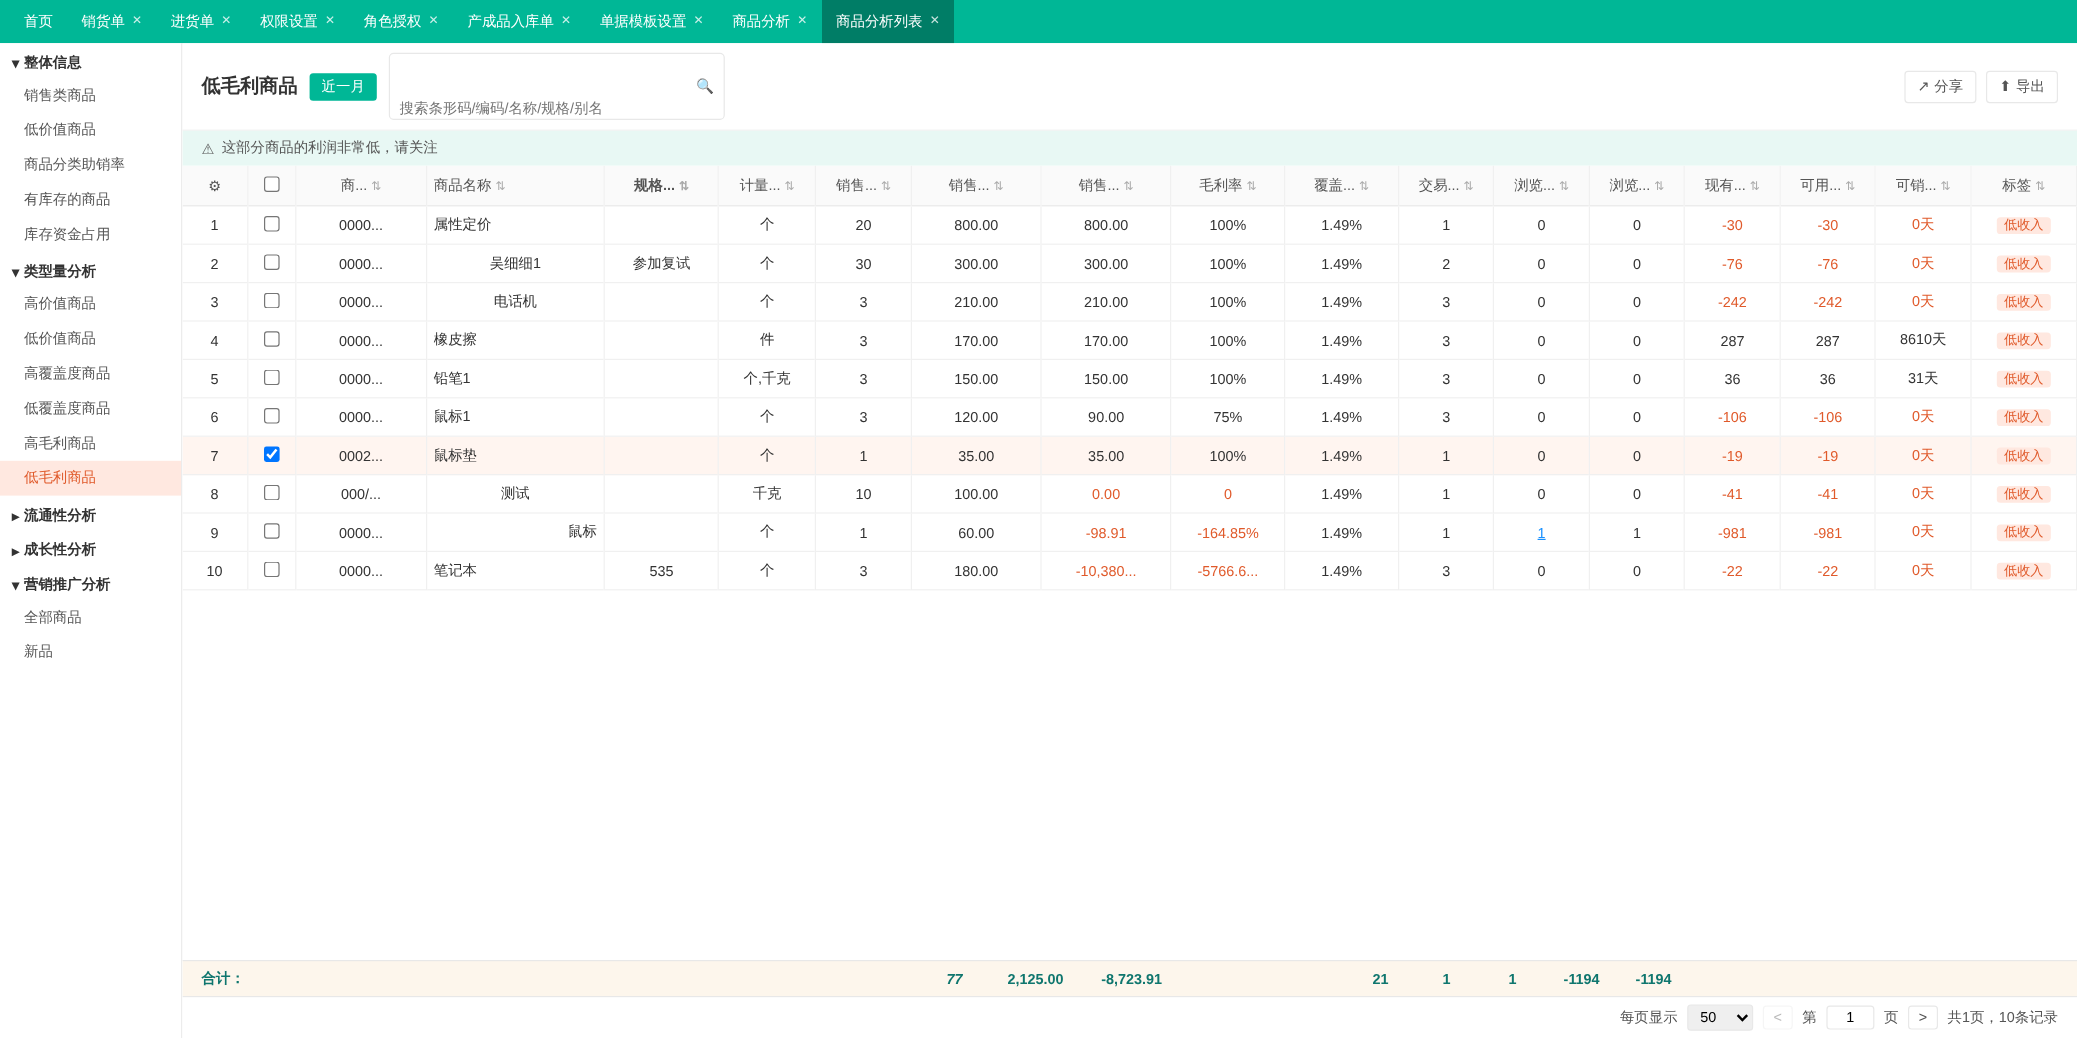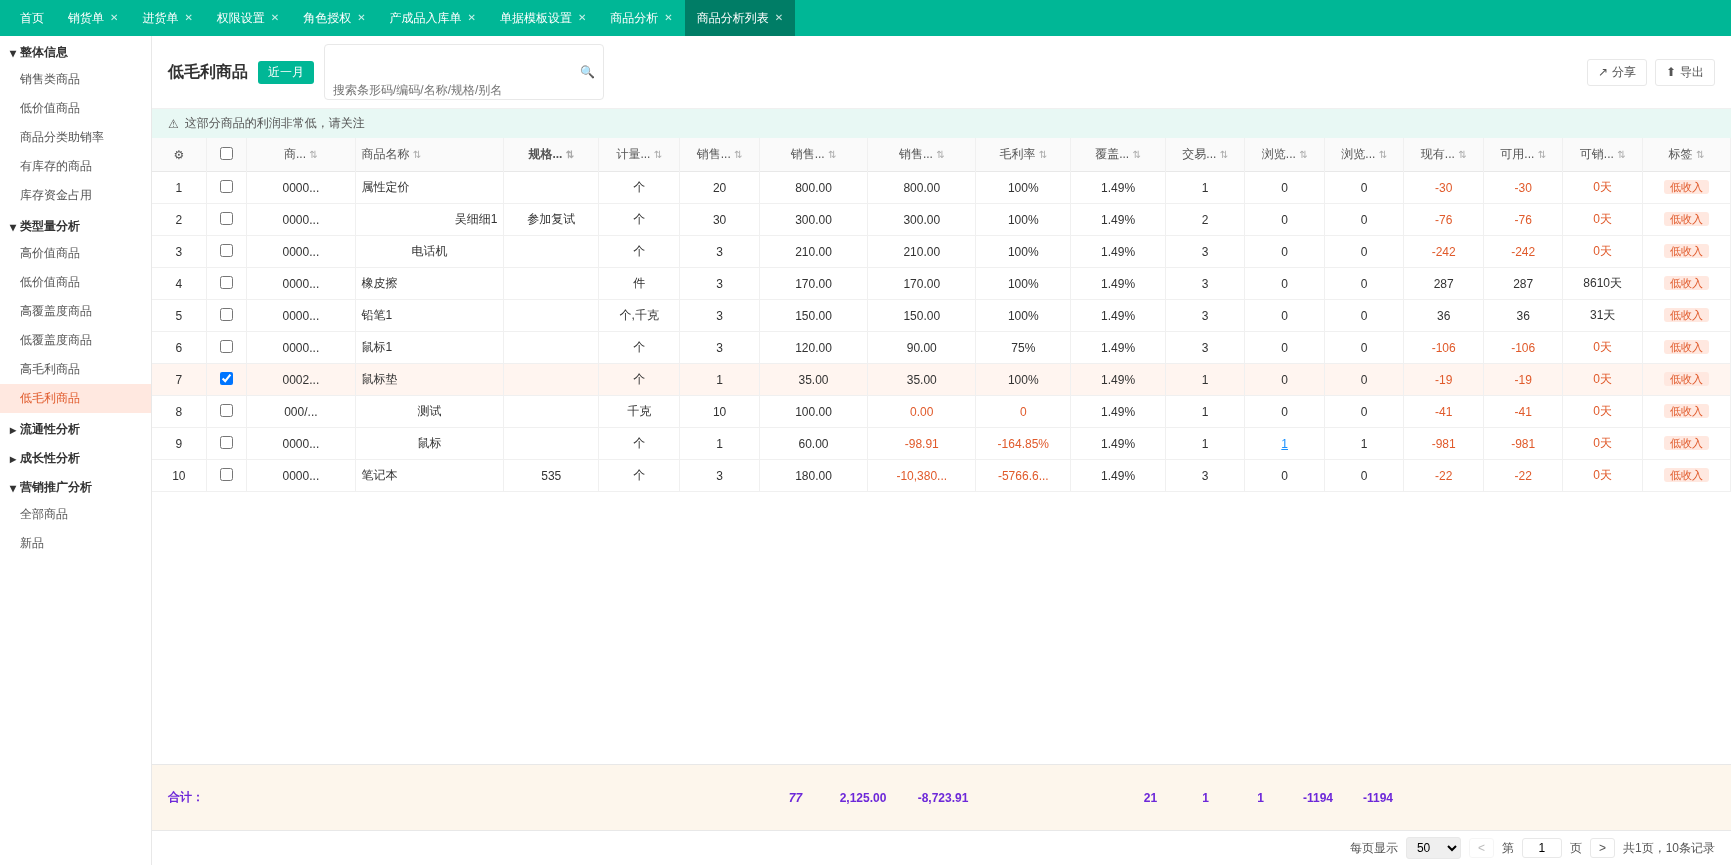--- a/index.html
+++ b/index.html
@@ -178,23 +178,23 @@
     }
     .text-orange { color: #e05a2b; }
     .text-link { color: #1890ff; text-decoration: underline; cursor: pointer; }
 
     
     .footer-total {
       background: #fdf6ec;
       border-top: 1px solid #e8e8e8;
       display: flex;
       align-items: center;
-      padding: 24px 16px;
+      padding: 6px 16px;
       font-weight: bold;
-      color: #6d28d9;
+      color: #0f766e;
       min-width: 0;
       overflow: hidden;
     }
 
     
     .pagination-bar {
       background: #fff;
       border-top: 1px solid #e8e8e8;
       display: flex;
       align-items: center;
@@ -390,21 +390,21 @@
     <td>0</td>
     <td class="text-orange">-30</td>
     <td class="text-orange">-30</td>
     <td class="text-orange">0天</td>
     <td><span class="tag-low-income">低收入</span></td>
   </tr>
             <tr>
     <td>2</td>
     <td><input type="checkbox" style=""></td>
     <td>0000...</td>
-    <td style="text-align:right;">吴细细1</td>
+    <td style="text-align:center;">吴细细1</td>
     <td>参加复试</td>
     <td>个</td>
     <td>30</td>
     <td>300.00</td>
     <td class="">300.00</td>
     <td class="">100%</td>
     <td>1.49%</td>
     <td>2</td>
     <td class="">0</td>
     <td>0</td>
@@ -530,21 +530,21 @@
     <td>0</td>
     <td class="text-orange">-41</td>
     <td class="text-orange">-41</td>
     <td class="text-orange">0天</td>
     <td><span class="tag-low-income">低收入</span></td>
   </tr>
             <tr>
     <td>9</td>
     <td><input type="checkbox" style=""></td>
     <td>0000...</td>
-    <td style="text-align:center;margin-top:40px;">鼠标</td>
+    <td style="text-align:right;margin-top:40px;">鼠标</td>
     <td></td>
     <td>个</td>
     <td>1</td>
     <td>60.00</td>
     <td class="text-orange">-98.91</td>
     <td class="text-orange">-164.85%</td>
     <td>1.49%</td>
     <td>1</td>
     <td class="text-link">1</td>
     <td>1</td>

